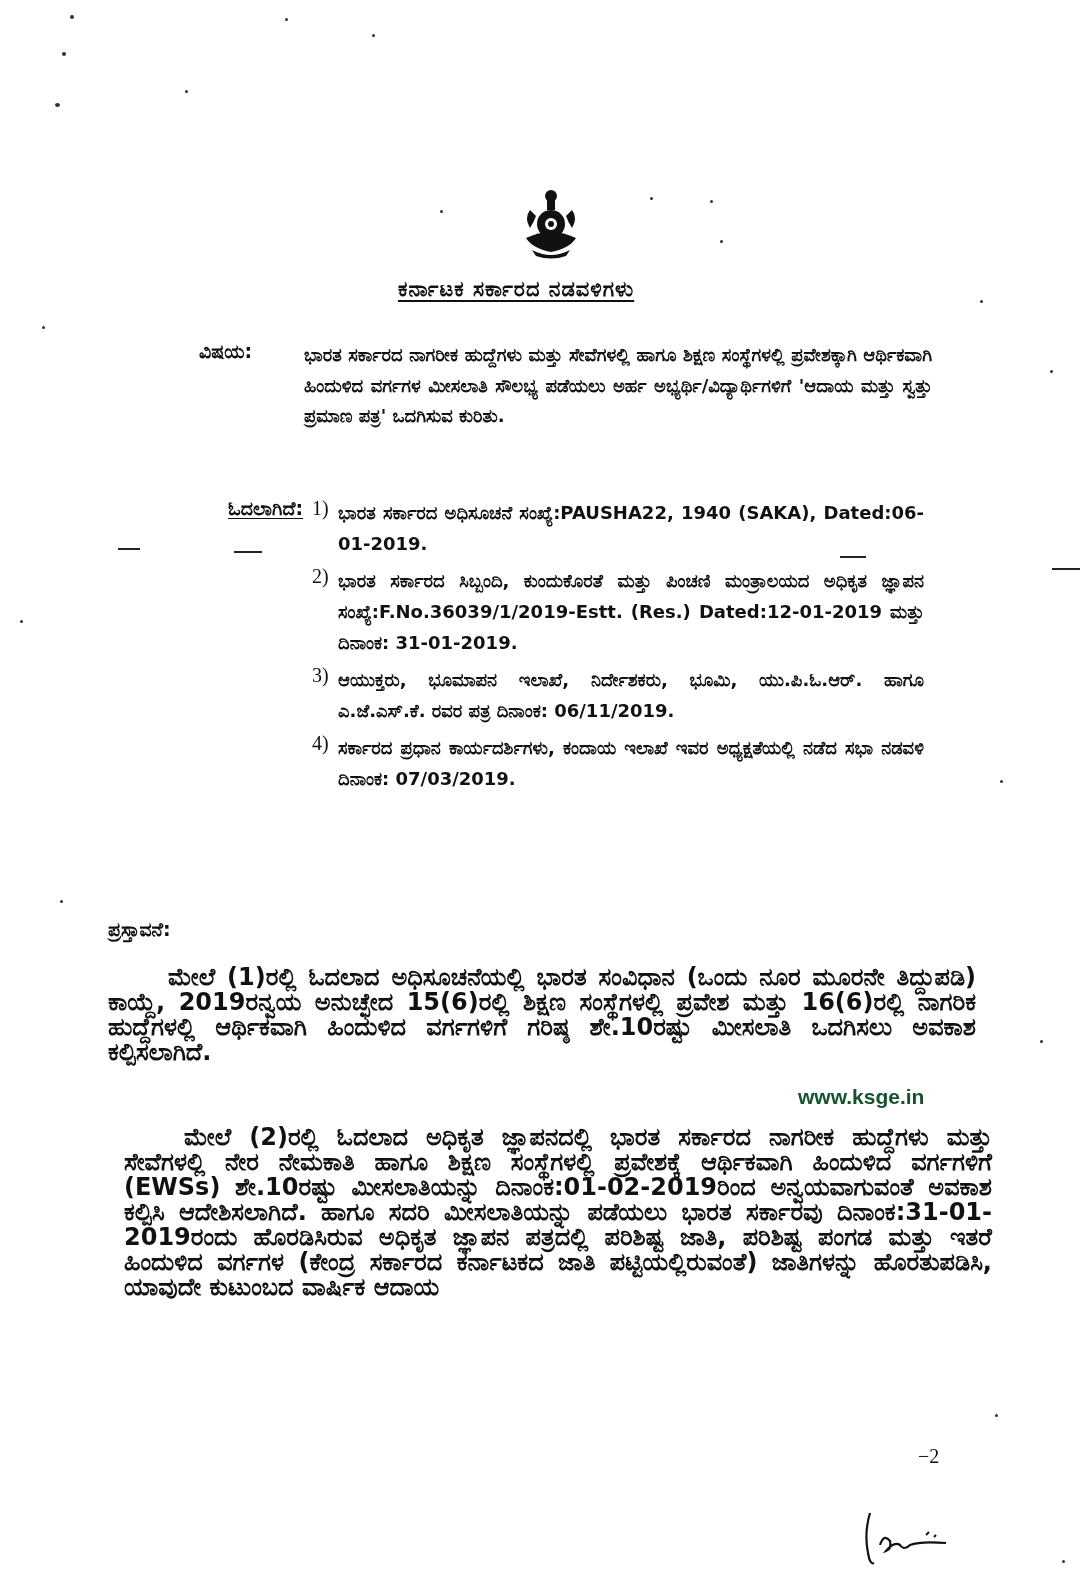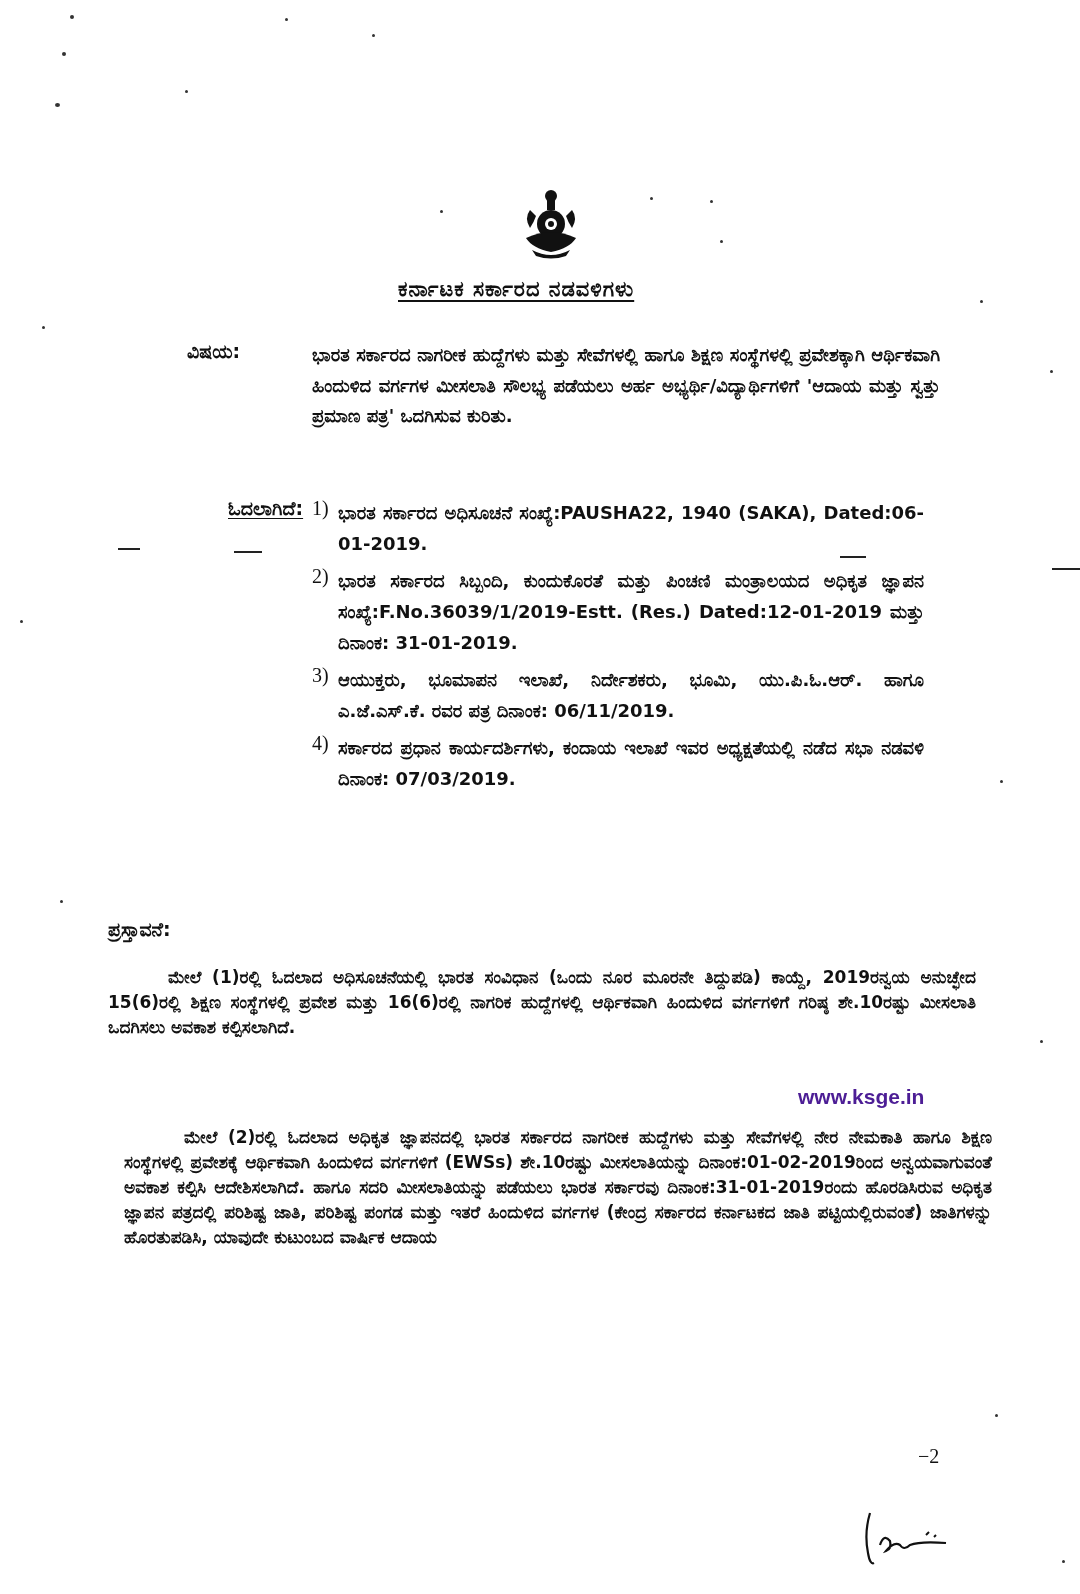--- a/index.html
+++ b/index.html
@@ -9,43 +9,43 @@
   }
   .page { position: absolute; inset: 0; }
   .speck { position: absolute; background: #333; border-radius: 50%; }
   .dash { position: absolute; height: 2px; background: #222; }
   .emblem { position: absolute; left: 518px; top: 188px; width: 66px; height: 72px; }
   .title {
     position: absolute; left: 398px; top: 277px; font-size: 21px; font-weight: bold;
     text-decoration: underline; text-underline-offset: 4px; letter-spacing: 1px; white-space: nowrap; text-align: center;
   }
   .label { position: absolute; font-size: 19px; font-weight: bold; white-space: nowrap; }
-  .subject-label { left: 187px; top: 340px; }
+  .subject-label { left: 199px; top: 340px; }
   .refs-label { left: 200px; top: 497px; text-decoration: underline; text-underline-offset: 3px; margin-left: 28px; }
   .subject {
-    position: absolute; left: 312px; top: 340px; width: 628px; font-size: 18px; line-height: 30.5px;
+    position: absolute; left: 304px; top: 340px; width: 628px; font-size: 18px; line-height: 30.5px;
     text-align: justify; text-align-last: left; font-weight: bold;
   }
   .refs { position: absolute; left: 312px; top: 497px; width: 612px; font-size: 18px; }
   .ref { display: flex; margin-bottom: 6px; }
   .ref .num { width: 26px; font-family: "Liberation Serif", serif; font-size: 20px; flex-shrink: 0; }
   .ref .txt { line-height: 31px; text-align: justify; text-align-last: left; font-weight: bold; }
   .heading {
     position: absolute; left: 108px; top: 918px; font-size: 19px; font-weight: bold;
     text-underline-offset: 3px;
   }
   .para {
-    position: absolute; left: 108px; width: 868px; font-size: 17px; line-height: 25px;
+    position: absolute; left: 108px; width: 868px; font-size: 24px; line-height: 25px;
     text-align: justify; text-indent: 60px; font-weight: bold;
   }
   .p1 { top: 965px; }
   .p2 { top: 1125px; margin-left: 16px; }
   .watermark {
     position: absolute; left: 798px; top: 1085px; font-family: "Liberation Sans", sans-serif;
-    font-size: 21px; color: #4c1d95; font-weight: bold;
+    font-size: 21px; color: #14532d; font-weight: bold;
   }
   .pageno { position: absolute; left: 918px; top: 1445px; font-family: "Liberation Serif", serif; font-size: 20px; }
   .signature { position: absolute; left: 858px; top: 1505px; width: 100px; height: 70px; }
 </style>
 </head>
 <body>
 
 <div class="page">
 
   <div class="speck" style="left:70px;top:15px;width:4px;height:4px"></div>

